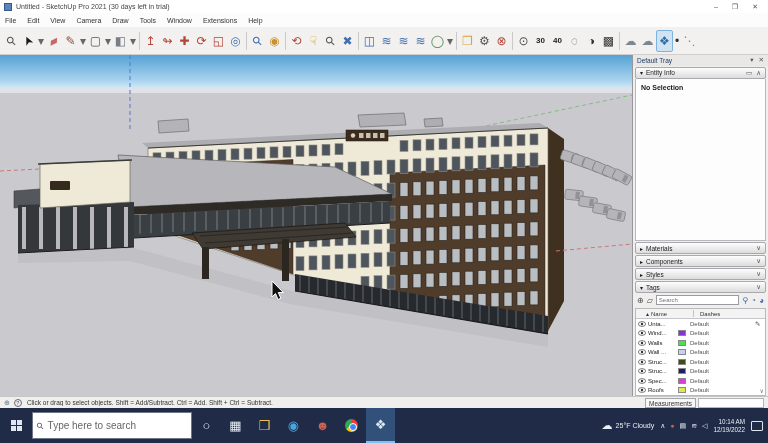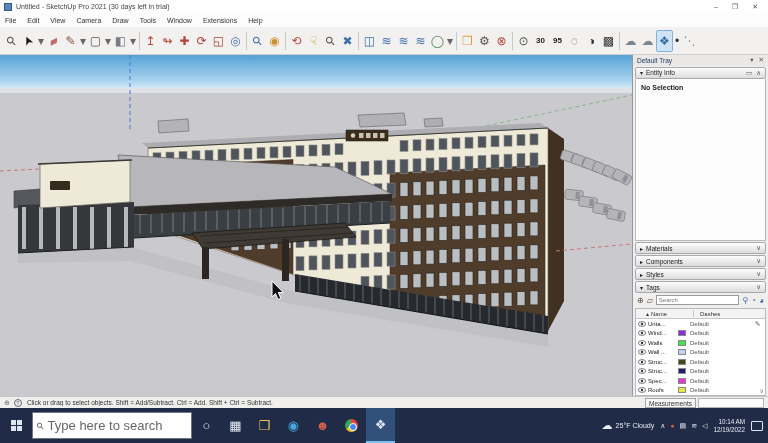--- a/index.html
+++ b/index.html
@@ -71,21 +71,21 @@
   .measlabel { font-size:6.5px; color:#333; border:1px solid #a5a5a9; background:#f7f7f7; padding:0 3px; height:10px; line-height:10px; }
   .measfield { width:66px; height:10px; border:1px solid #b5b5b9; background:#fdfdfd; margin-left:2px; }
 
   
   .taskbar { height:35px; background:#202c47; display:flex; align-items:stretch; flex:0 0 35px; }
   .startbtn { width:32px; display:flex; align-items:center; justify-content:center; }
   .winlogo { display:grid; grid-template-columns:5px 5px; grid-template-rows:5px 5px; gap:1px; }
   .winlogo i { background:#dde6f2; }
   .tsearch { width:160px; margin:4px 0; background:#fff; border:1px solid #6d7686; display:flex; align-items:center; padding:0 4px; gap:4px; }
   .tsearch .mag { font-size:9px; color:#555; display:inline-block; transform:rotate(-45deg); }
-  .tsearch .ph { font-size:13px; color:#666; }
+  .tsearch .ph { font-size:10px; color:#666; }
   .tbapp { width:29px; display:flex; align-items:center; justify-content:center; }
   .tbapp .g { font-size:13px; line-height:1; }
   .tbapp.active { background:#31507a; border-bottom:2px solid #7dc0f2; }
   .chrome-disc { width:13px; height:13px; border-radius:50%;
     background:conic-gradient(#ea4335 0 33%, #fbbc05 0 66%, #34a853 0 100%); position:relative; }
   .chrome-disc::after { content:""; position:absolute; left:3.5px; top:3.5px; width:6px; height:6px;
     border-radius:50%; background:#4285f4; border:1px solid #fff; }
   .traystretch { flex:1; }
   .sysright { display:flex; align-items:center; gap:6px; padding-right:5px; }
   .weather { display:flex; align-items:center; gap:3px; }
@@ -224,21 +224,21 @@
         <span class="g" style="color: rgb(181, 69, 58);">⊗</span>
       </span>
       <div class="tsep"></div>
       <span class="tbi">
         <span class="g" style="color: rgb(85, 85, 85);">⊙</span>
       </span>
       <span class="tbi">
         <span class="g txt" style="color: rgb(34, 34, 34);">30</span>
       </span>
       <span class="tbi">
-        <span class="g txt" style="color: rgb(34, 34, 34);">95</span>
+        <span class="g txt" style="color: rgb(34, 34, 34);">40</span>
       </span>
       <span class="tbi">
         <span class="g" style="color: rgb(51, 51, 51);">◌</span>
       </span>
       <span class="tbi">
         <span class="g" style="color: rgb(51, 51, 51);">◑</span>
       </span>
       <span class="tbi">
         <span class="g" style="color: rgb(51, 51, 51);">▩</span>
       </span>

